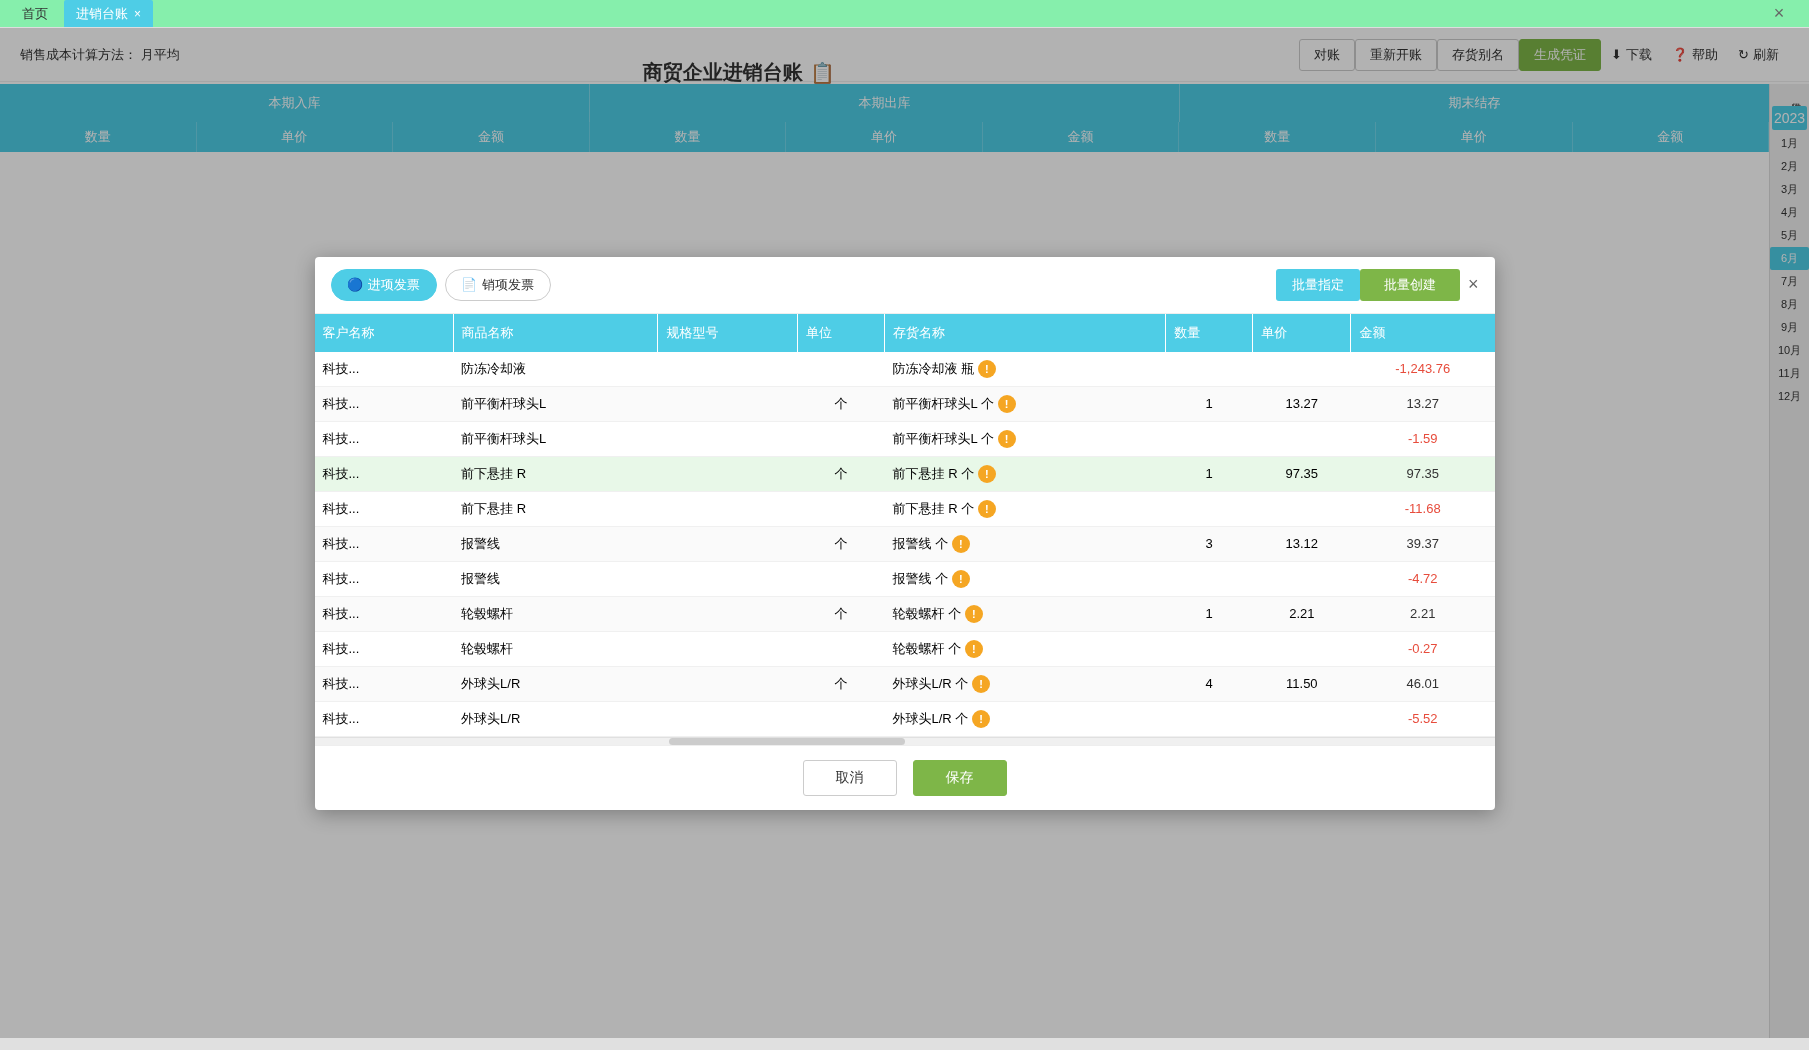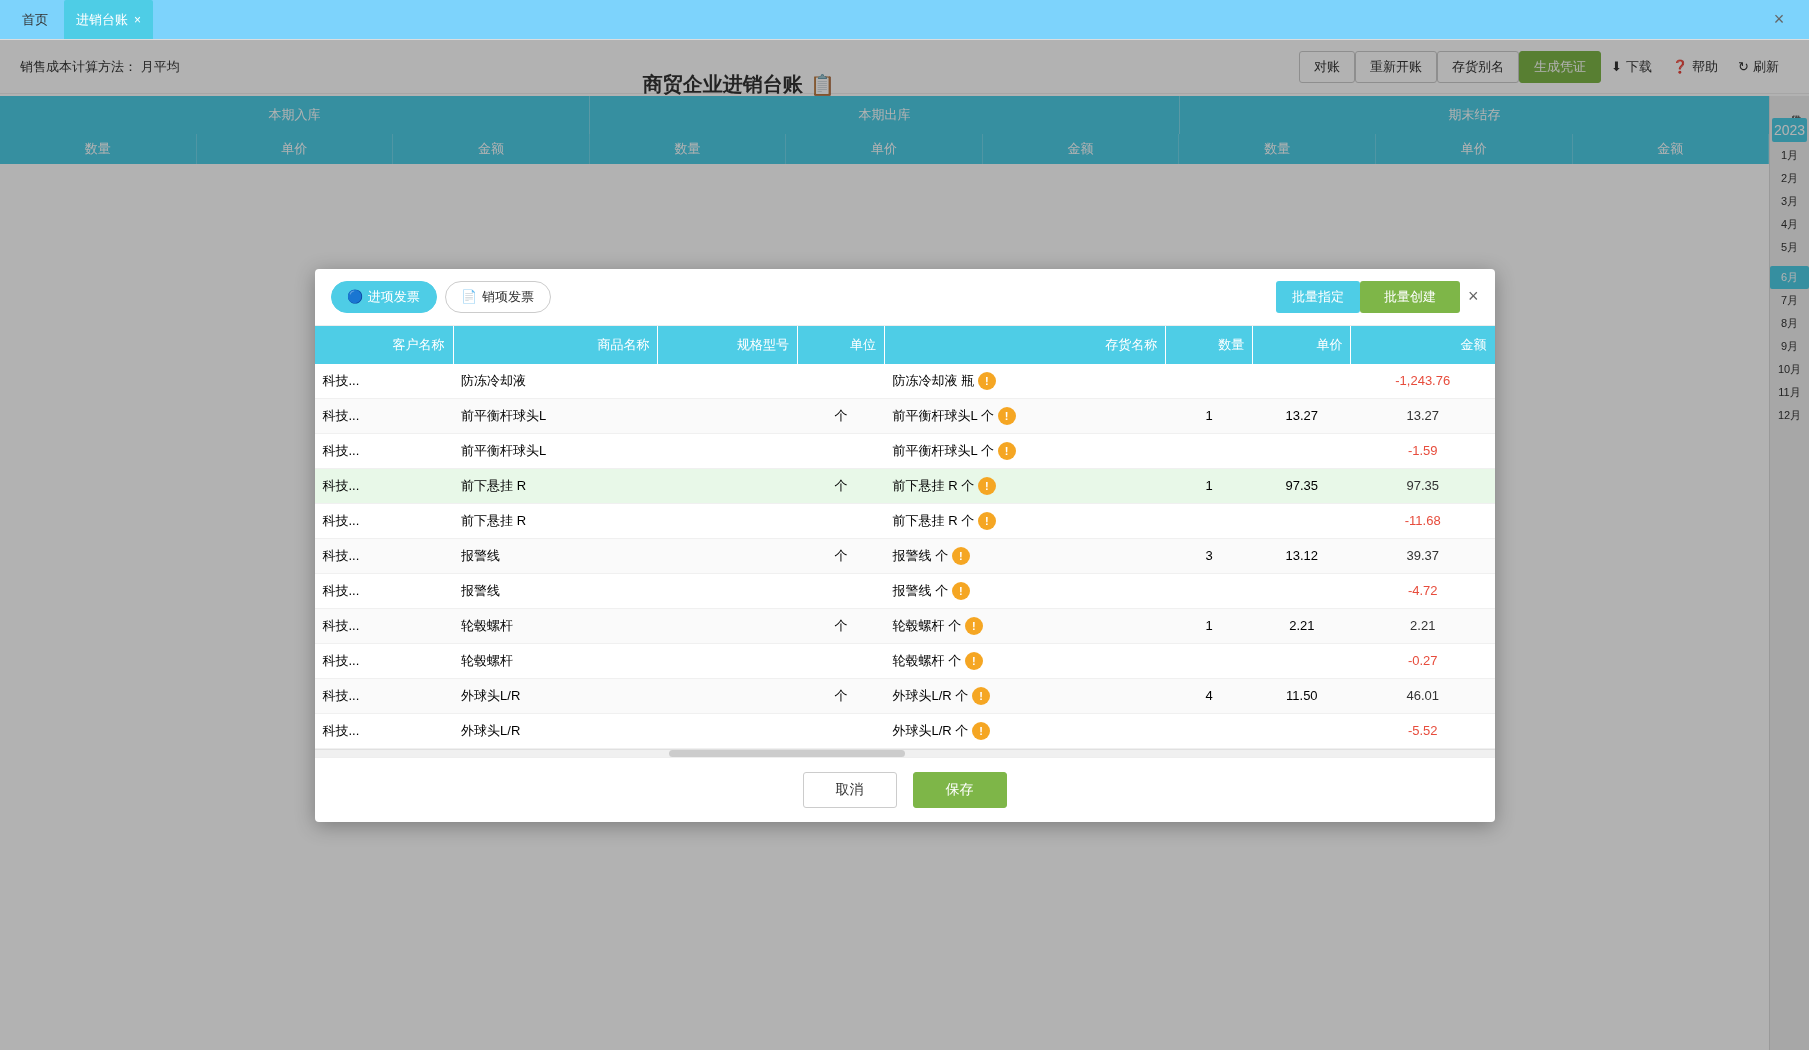--- a/index.html
+++ b/index.html
@@ -1,19 +1,19 @@
 <!DOCTYPE html>
 <html><head>
   <meta charset="utf-8">
   <style>
     * { box-sizing: border-box; margin: 0; padding: 0; }
     body { font-family: 'Microsoft YaHei', Arial, sans-serif; font-size: 13px; background: #e0e0e0; width: 1809px; height: 1050px; overflow: hidden; }
 
     
-    .top-bar { display: flex; align-items: center; background: #7dd3fc; border-bottom: 1px solid #ddd; height: 40px; padding: 0 10px; gap: 4px; }
+    .top-bar { display: flex; align-items: center; background: #86efac; border-bottom: 1px solid #ddd; height: 28px; padding: 0 10px; gap: 4px; }
     .top-bar-home { color: #333; padding: 0 12px; height: 100%; display: flex; align-items: center; font-size: 13px; cursor: pointer; }
     .top-bar-tab { background: #4ecde6; color: #fff; padding: 0 12px; height: 100%; display: flex; align-items: center; gap: 6px; font-size: 13px; cursor: pointer; border-radius: 2px 2px 0 0; }
     .top-bar-tab .close-x { font-size: 12px; cursor: pointer; }
     .top-bar-close { margin-left: auto; width: 40px; height: 40px; display: flex; align-items: center; justify-content: center; cursor: pointer; font-size: 18px; color: #666; }
 
     
     .main-area { background: #fff; height: calc(1050px - 40px); position: relative; }
 
     
     .header { display: flex; align-items: center; padding: 0 20px; height: 54px; border-bottom: 1px solid #eee; }
@@ -30,42 +30,42 @@
     .th-section:last-child { border-right: none; }
 
     .sub-header { display: flex; background: #4ecde6; border-bottom: 1px solid #fff; }
     .sh-cell { flex: 1; text-align: center; color: #fff; padding: 6px 0; font-size: 13px; border-right: 1px solid rgba(255,255,255,0.2); }
 
     
     .right-sidebar { position: absolute; right: 0; top: 56px; width: 40px; background: #f0f0f0; height: calc(100% - 56px); border-left: 1px solid #ddd; display: flex; flex-direction: column; }
     .sidebar-tab-label { writing-mode: vertical-rl; text-orientation: mixed; padding: 10px 5px; font-size: 12px; color: #666; }
     .sidebar-year-badge { background: #4ecde6; color: #fff; text-align: center; padding: 4px 2px; font-size: 14px; margin: 2px; border-radius: 2px; }
     .sidebar-month { text-align: center; padding: 4px 2px; font-size: 11px; color: #333; cursor: pointer; }
-    .sidebar-month.active { background: #4ecde6; color: #fff; border-radius: 2px; margin-top: 7px; }
+    .sidebar-month.active { background: #4ecde6; color: #fff; border-radius: 2px; }
 
     
     .bg-table { position: absolute; top: 56px; left: 0; right: 40px; bottom: 0; overflow: hidden; }
 
     
     .modal-overlay { position: absolute; top: 0; left: 0; right: 0; bottom: 0; background: rgba(0,0,0,0.3); z-index: 100; display: flex; align-items: center; justify-content: center; }
     .modal { background: #fff; border-radius: 4px; width: 1180px; max-height: 640px; display: flex; flex-direction: column; box-shadow: 0 4px 20px rgba(0,0,0,0.3); }
 
     .modal-header { display: flex; align-items: center; padding: 12px 16px; border-bottom: 1px solid #eee; gap: 8px; }
     .tab-btn { padding: 6px 16px; border-radius: 20px; cursor: pointer; font-size: 13px; display: flex; align-items: center; gap: 4px; }
     .tab-btn.active { background: #4ecde6; color: #fff; border: 1px solid #4ecde6; }
     .tab-btn.inactive { background: #fff; color: #333; border: 1px solid #ccc; }
     .modal-header-actions { margin-left: auto; display: flex; gap: 0; }
     .btn-batch-assign { background: #4ecde6; color: #fff; border: none; padding: 7px 16px; border-radius: 3px; cursor: pointer; font-size: 13px; }
     .btn-batch-create { background: #7eb648; color: #fff; border: none; padding: 7px 24px; border-radius: 3px; cursor: pointer; font-size: 13px; }
     .modal-close { margin-left: 8px; cursor: pointer; font-size: 18px; color: #666; background: none; border: none; }
 
     
     .modal-table { flex: 1; overflow-y: auto; overflow-x: hidden; }
     .modal-table table { width: 100%; border-collapse: collapse; }
-    .modal-table table thead tr th { background: #4ecde6; color: #fff; padding: 10px 8px; text-align: right; font-size: 13px; font-weight: normal; border-right: 1px solid rgba(255,255,255,0.3); position: sticky; top: 0; }
+    .modal-table table thead tr th { background: #4ecde6; color: #fff; padding: 10px 8px; text-align: left; font-size: 13px; font-weight: normal; border-right: 1px solid rgba(255,255,255,0.3); position: sticky; top: 0; }
     .modal-table table thead tr th:last-child { border-right: none; }
     .modal-table table tbody tr td { padding: 8px 8px; border-bottom: 1px solid #f0f0f0; font-size: 13px; text-align: center; }
     .modal-table table tbody tr:nth-child(even) { background: #fafafa; }
     .modal-table table tbody tr.highlighted { background: #e8f8e8; }
     .modal-table table tbody tr td.left-align { text-align: left; }
     .warning-icon { display: inline-block; width: 18px; height: 18px; background: #f5a623; border-radius: 50%; color: #fff; font-size: 11px; line-height: 18px; text-align: center; font-weight: bold; }
 
     
     .modal-scrollbar { height: 8px; background: #f0f0f0; border-top: 1px solid #e0e0e0; position: relative; }
     .modal-scrollbar-thumb { position: absolute; left: 30%; width: 20%; height: 100%; background: #ccc; border-radius: 4px; }

